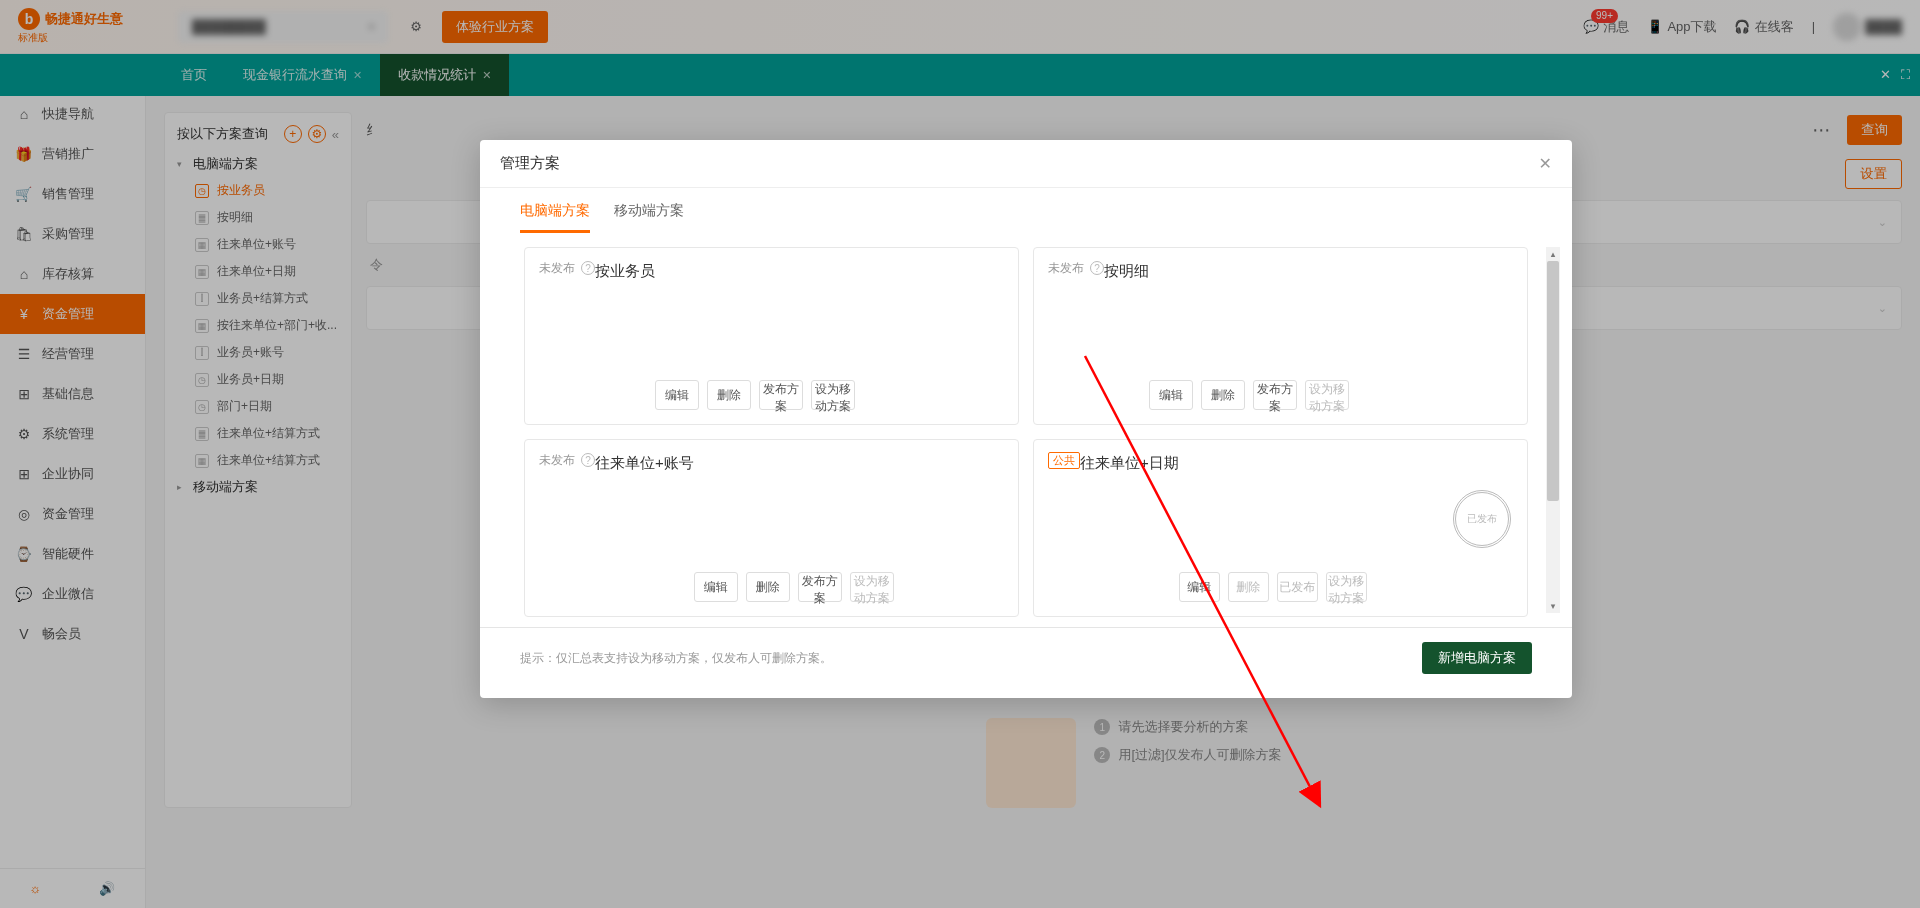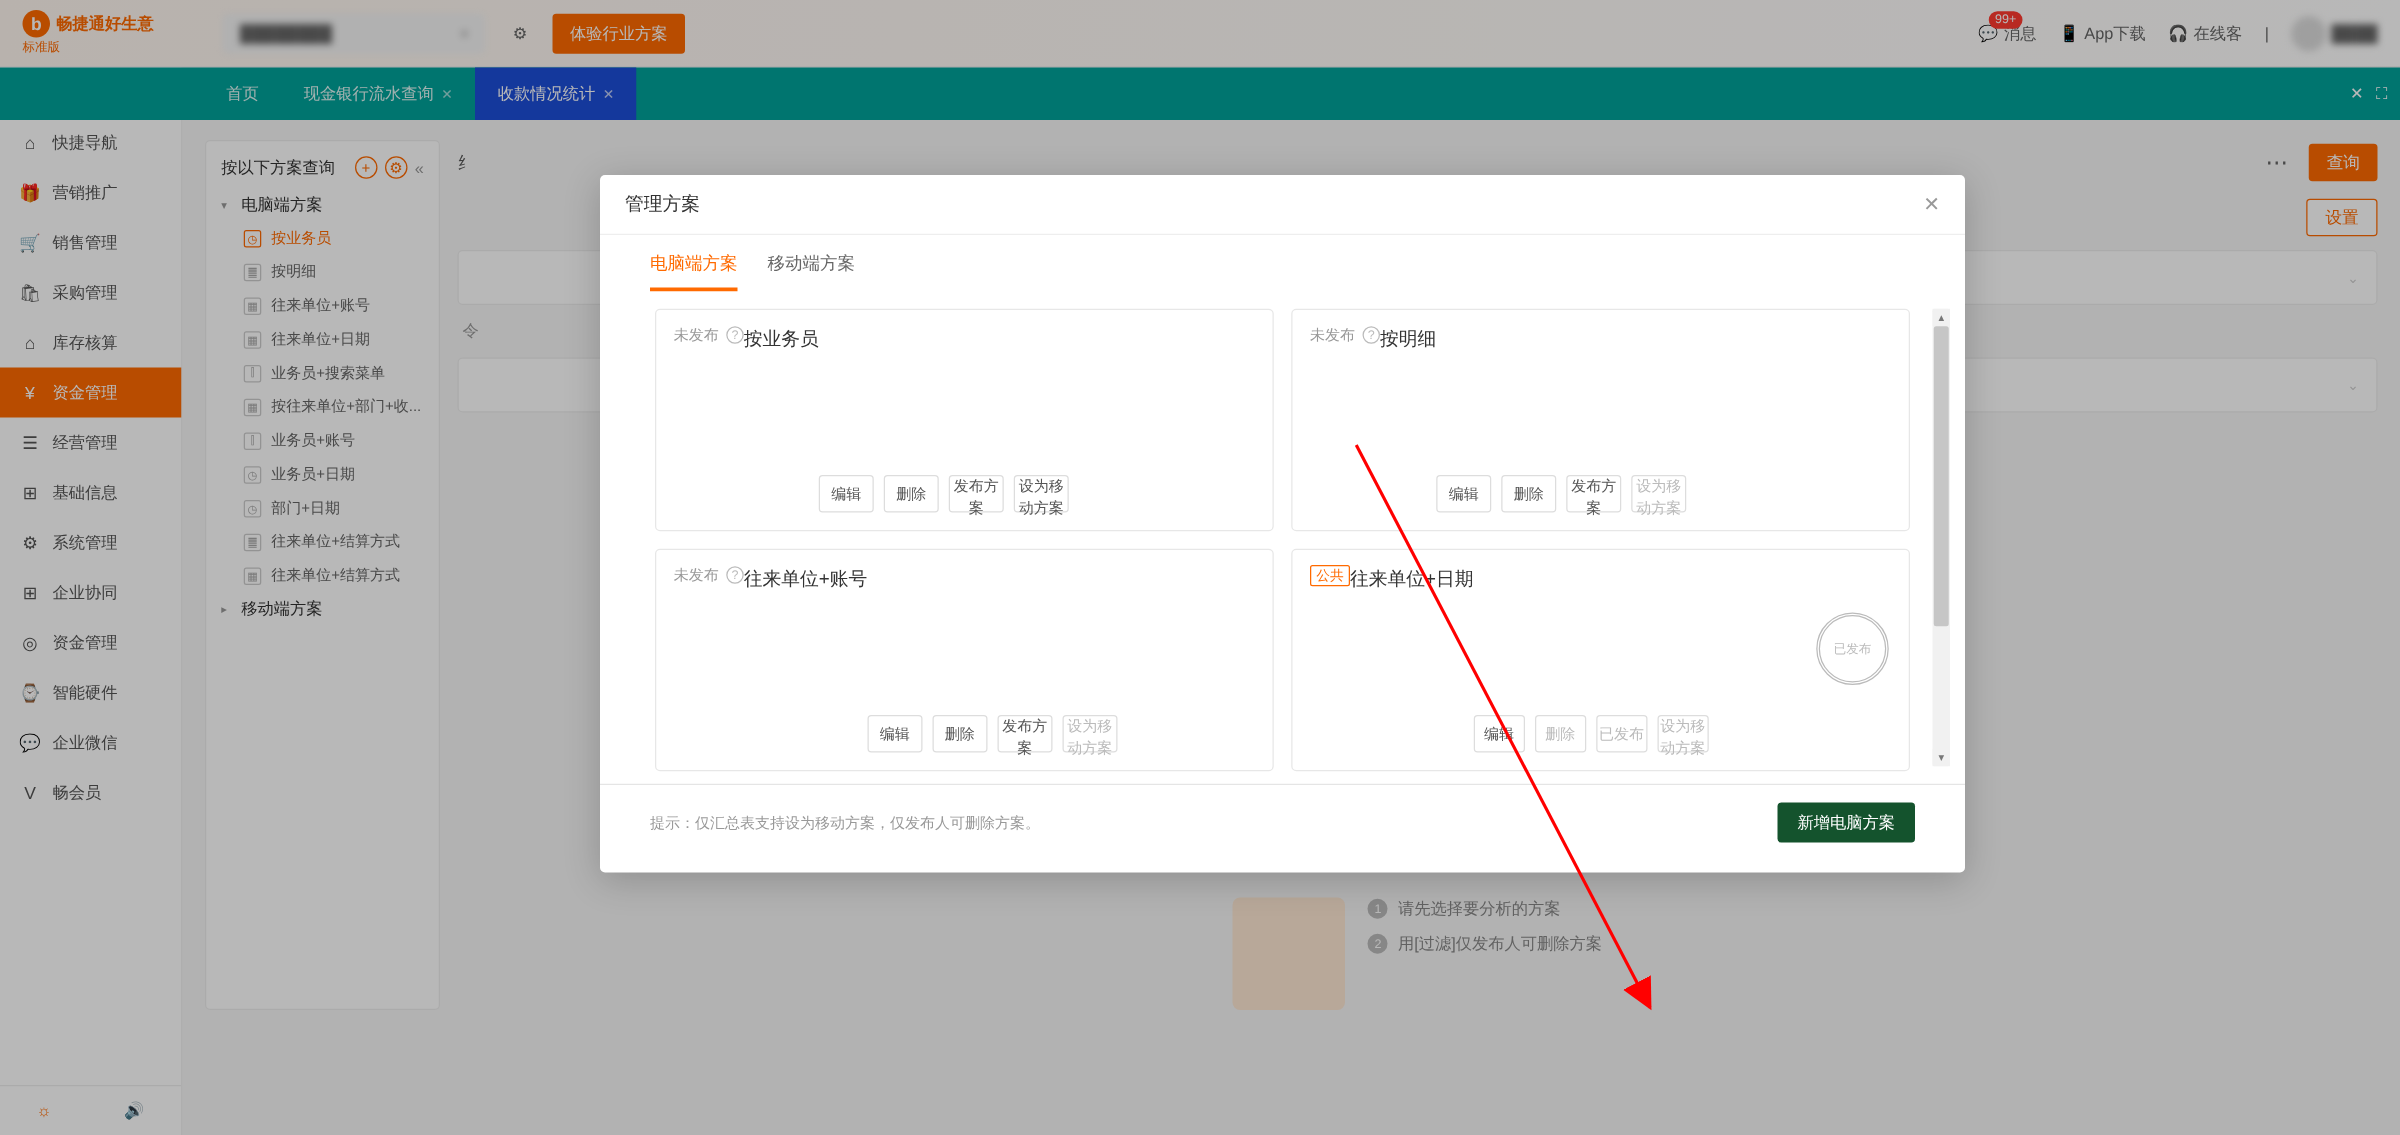--- a/index.html
+++ b/index.html
@@ -19,21 +19,21 @@
 .header-right{margin-left:auto;display:flex;align-items:center;gap:18px;color:#666}
 .header-item{display:flex;align-items:center;gap:4px;cursor:pointer;font-size:13px}
 .badge{position:relative}
 .badge-num{position:absolute;top:-9px;left:8px;background:#ff3b30;color:#fff;font-size:10px;padding:0 5px;border-radius:8px;line-height:14px}
 .avatar{width:28px;height:28px;border-radius:50%;background:#ddd}
 .blur{filter:blur(3px)}
 
 
 .tab-bar{height:42px;background:#00a29a;display:flex;align-items:center;padding-left:163px;color:#e0f5f3;position:relative}
 .tab{height:42px;padding:0 18px;display:flex;align-items:center;gap:6px;cursor:pointer;font-size:13px}
-.tab.active{background:#1d4ed8;color:#fff}
+.tab.active{background:#14532d;color:#fff}
 .tab-close{font-size:11px;opacity:.7}
 .tab-right-icons{position:absolute;right:10px;display:flex;gap:10px;color:#fff}
 
 
 .left-sidebar{position:absolute;left:0;top:54px;bottom:0;width:146px;background:#fff;border-right:1px solid #eee;display:flex;flex-direction:column}
 .side-item{height:40px;display:flex;align-items:center;gap:10px;padding:0 16px;cursor:pointer;color:#555;font-size:13px}
 .side-item.active{background:#ff6a00;color:#fff}
 .side-icon{width:16px;height:16px;display:inline-flex;align-items:center;justify-content:center;font-size:14px}
 .side-bottom{margin-top:auto;height:40px;display:flex;align-items:center;justify-content:space-around;border-top:1px solid #eee;color:#ff6a00}
 
@@ -262,21 +262,21 @@
         <div class="tree-item">
             <span class="tree-item-icon">▦</span>
             <span>往来单位+账号</span>
           </div>
         <div class="tree-item">
             <span class="tree-item-icon">▦</span>
             <span>往来单位+日期</span>
           </div>
         <div class="tree-item">
             <span class="tree-item-icon">⫿</span>
-            <span>业务员+搜索菜单</span>
+            <span>业务员+结算方式</span>
           </div>
         <div class="tree-item">
             <span class="tree-item-icon">▦</span>
             <span>按往来单位+部门+收...</span>
           </div>
         <div class="tree-item">
             <span class="tree-item-icon">⫿</span>
             <span>业务员+账号</span>
           </div>
         <div class="tree-item">

